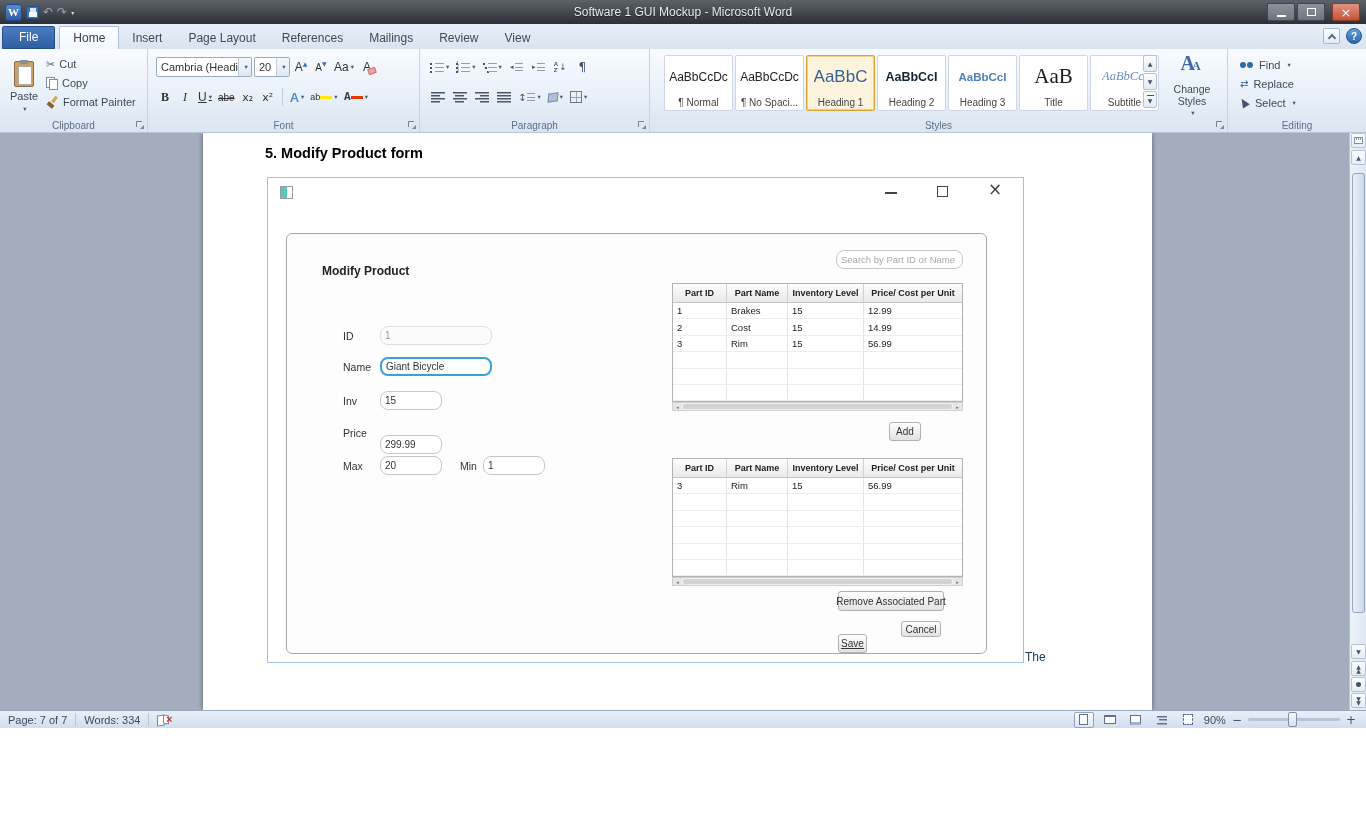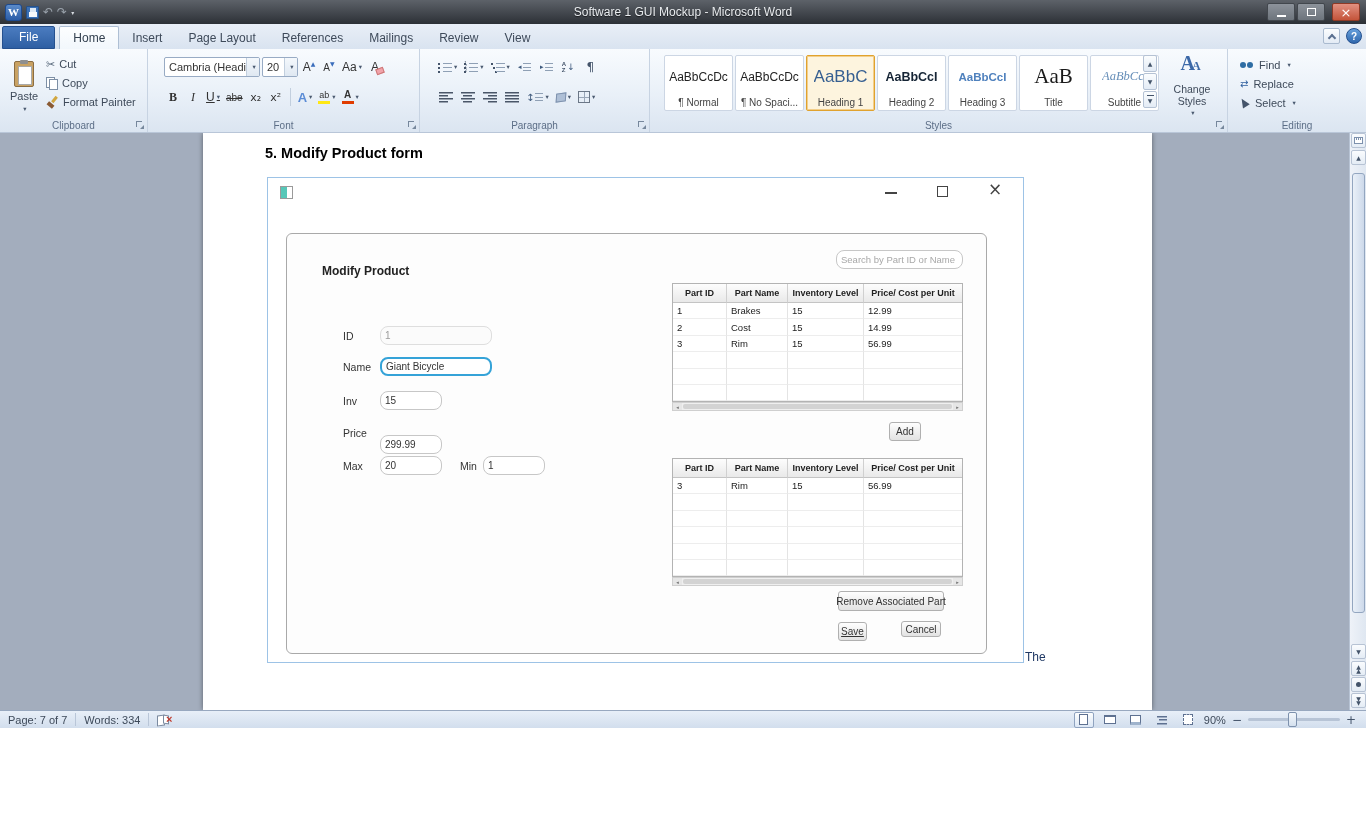--- a/index.html
+++ b/index.html
@@ -72,37 +72,37 @@
   .scissors{font-size:11px;color:#5a6b7d;}
   .icon-copy{position:relative;width:12px;height:12px;}
   .icon-copy::before,.icon-copy::after{content:"";position:absolute;width:7px;height:9px;background:#fff;border:1px solid #7d8fa5;}
   .icon-copy::before{left:0;top:0;}
   .icon-copy::after{left:3px;top:2px;}
   .icon-brush{position:relative;width:13px;height:13px;}
   .icon-brush::before{content:"";position:absolute;left:7px;top:0;width:3px;height:7px;background:#d1a63f;transform:rotate(40deg);}
   .icon-brush::after{content:"";position:absolute;left:1px;top:7px;width:7px;height:4px;background:#8a5a33;transform:rotate(40deg);}
 
   
-  .frow{position:absolute;left:16px;display:flex;align-items:center;gap:2px;}
+  .frow{position:absolute;left:8px;display:flex;align-items:center;gap:2px;}
   .frow.r1{top:8px;}
   .frow.r2{top:38px;}
   .combo{display:inline-flex;align-items:center;height:20px;background:#fff;border:1px solid #98abc4;
     border-radius:2px;font-size:11px;color:#333;padding-left:4px;overflow:hidden;white-space:nowrap;}
   .combo .drop{width:13px;height:100%;margin-left:auto;border-left:1px solid #c2cfde;display:flex;
     align-items:center;justify-content:center;background:linear-gradient(#f4f8fc,#dfe8f2);}
   .rbtn{display:inline-flex;align-items:center;justify-content:center;height:20px;min-width:18px;
     padding:0 2px;border-radius:2px;font-size:12px;color:#333;position:relative;}
   .b-bold{font-weight:bold;font-family:"Liberation Serif",serif;}
   .b-italic{font-style:italic;font-family:"Liberation Serif",serif;}
   .b-under{text-decoration:underline;}
   .b-strike{font-size:10px;text-decoration:line-through;}
   .b-subsup{font-family:"DejaVu Sans",sans-serif;font-size:11px;}
   .tiny-tri{font-family:"DejaVu Sans",sans-serif;font-size:6px;color:#3a6dbc;position:relative;top:-4px;}
   .b-effects{color:#5b8cd6;font-weight:bold;font-size:13px;}
-  .bar-under{position:relative;display:inline-flex;flex-direction:column;align-items:center;line-height:1;}
+  .bar-under{position:relative;display:inline-flex;flex-direction:row;align-items:center;line-height:1;}
   .bar-under .bu-t{font-size:10px;font-weight:bold;color:#333;}
   .bar-under .bu-bar{width:12px;height:3px;margin-top:1px;}
   .clear-fmt{position:relative;}
   .clear-fmt::after{content:"";position:absolute;right:0;bottom:3px;width:6px;height:4px;background:#f0a3aa;transform:rotate(-20deg);border:1px solid #c77;}
   .vdiv{width:1px;height:18px;background:#c2cfde;margin:0 3px;}
 
   
   .pbtn{display:inline-flex;align-items:center;justify-content:center;height:20px;min-width:19px;
     padding:0 1px;border-radius:2px;border:1px solid transparent;}
   .al{width:14px;height:11px;background-repeat:no-repeat;
@@ -625,21 +625,21 @@
                 <div class="pt-c"></div>
                 <div class="pt-c"></div>
           </div>
           <div class="pt-scroll" style="left:385px;top:343px;">
             <span class="pt-ar">◂</span>
             <span class="pt-th"></span>
             <span class="pt-ar">▸</span>
           </div>
 
           <div class="jfx-btn" style="left:551px;top:357px;width:106px;height:20px;">Remove Associated Part</div>
-          <div class="jfx-btn" style="left:551px;top:388px;width:29px;height:19px;text-decoration:underline;">Save</div>
+          <div class="jfx-btn" style="left:551px;top:400px;width:29px;height:19px;text-decoration:underline;">Save</div>
           <div class="jfx-btn" style="left:614px;top:387px;width:40px;height:16px;">Cancel</div>
         </div>
       </div>
 
       <span class="doc-the">The</span>
     </div>
 
     <div class="vscroll">
       <div class="sb-btn" style="top:0">
             <span class="ruler-ic"></span>

